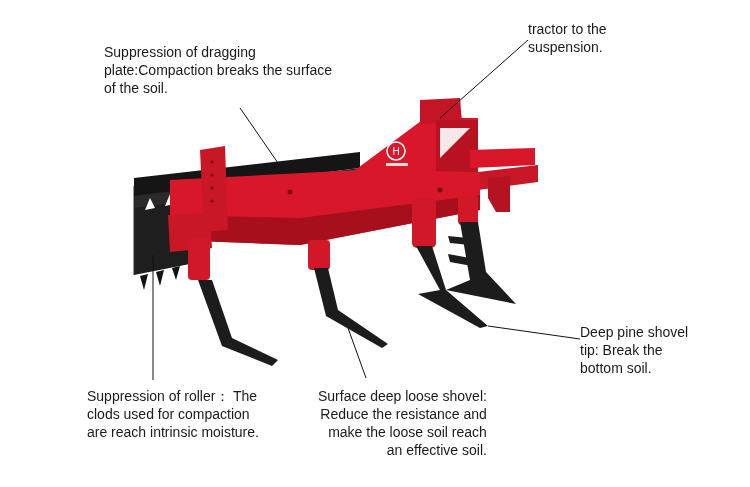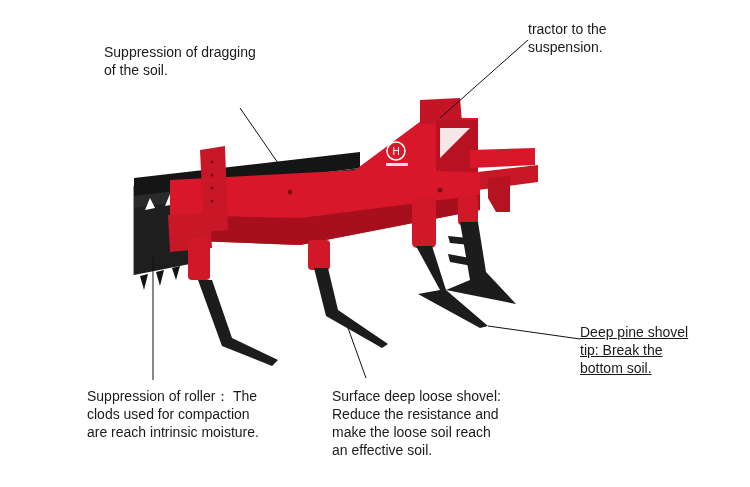--- a/index.html
+++ b/index.html
@@ -89,39 +89,40 @@
       <line x1="240" y1="108" x2="278" y2="163"></line>
       <line x1="528" y1="40" x2="440" y2="118"></line>
       <line x1="580" y1="339" x2="488" y2="326"></line>
       <line x1="153" y1="255" x2="153" y2="380"></line>
       <line x1="348" y1="328" x2="366" y2="378"></line>
     </g>
   </svg>
 
   <div class="label" style="left:104px; top:43px;">
     <span>Suppression of dragging</span>
+    <span>plate:Compaction breaks the surface</span>
     <span>of the soil.</span>
   </div>
 
   <div class="label" style="left:528px; top:20px;">
     <span>tractor to the</span>
     <span>suspension.</span>
   </div>
 
-  <div class="label" style="left:580px; top:323px;text-decoration:underline;">
+  <div class="label" style="left:580px; top:323px;">
     <span>Deep pine shovel</span>
     <span>tip: Break the</span>
     <span>bottom soil.</span>
   </div>
 
   <div class="label" style="left:63px; top:387px;margin-left:24px;">
     <span>Suppression of roller： The</span>
     <span>clods used for compaction</span>
     <span>are reach intrinsic moisture.</span>
   </div>
 
-  <div class="label" style="left:332px; top:387px;">
+  <div class="label" style="left:318px; top:387px;text-align:right;">
     <span>Surface deep loose shovel:</span>
     <span>Reduce the resistance and</span>
     <span>make the loose soil reach</span>
     <span>an effective soil.</span>
   </div>
 </div>
 
 </body></html>

